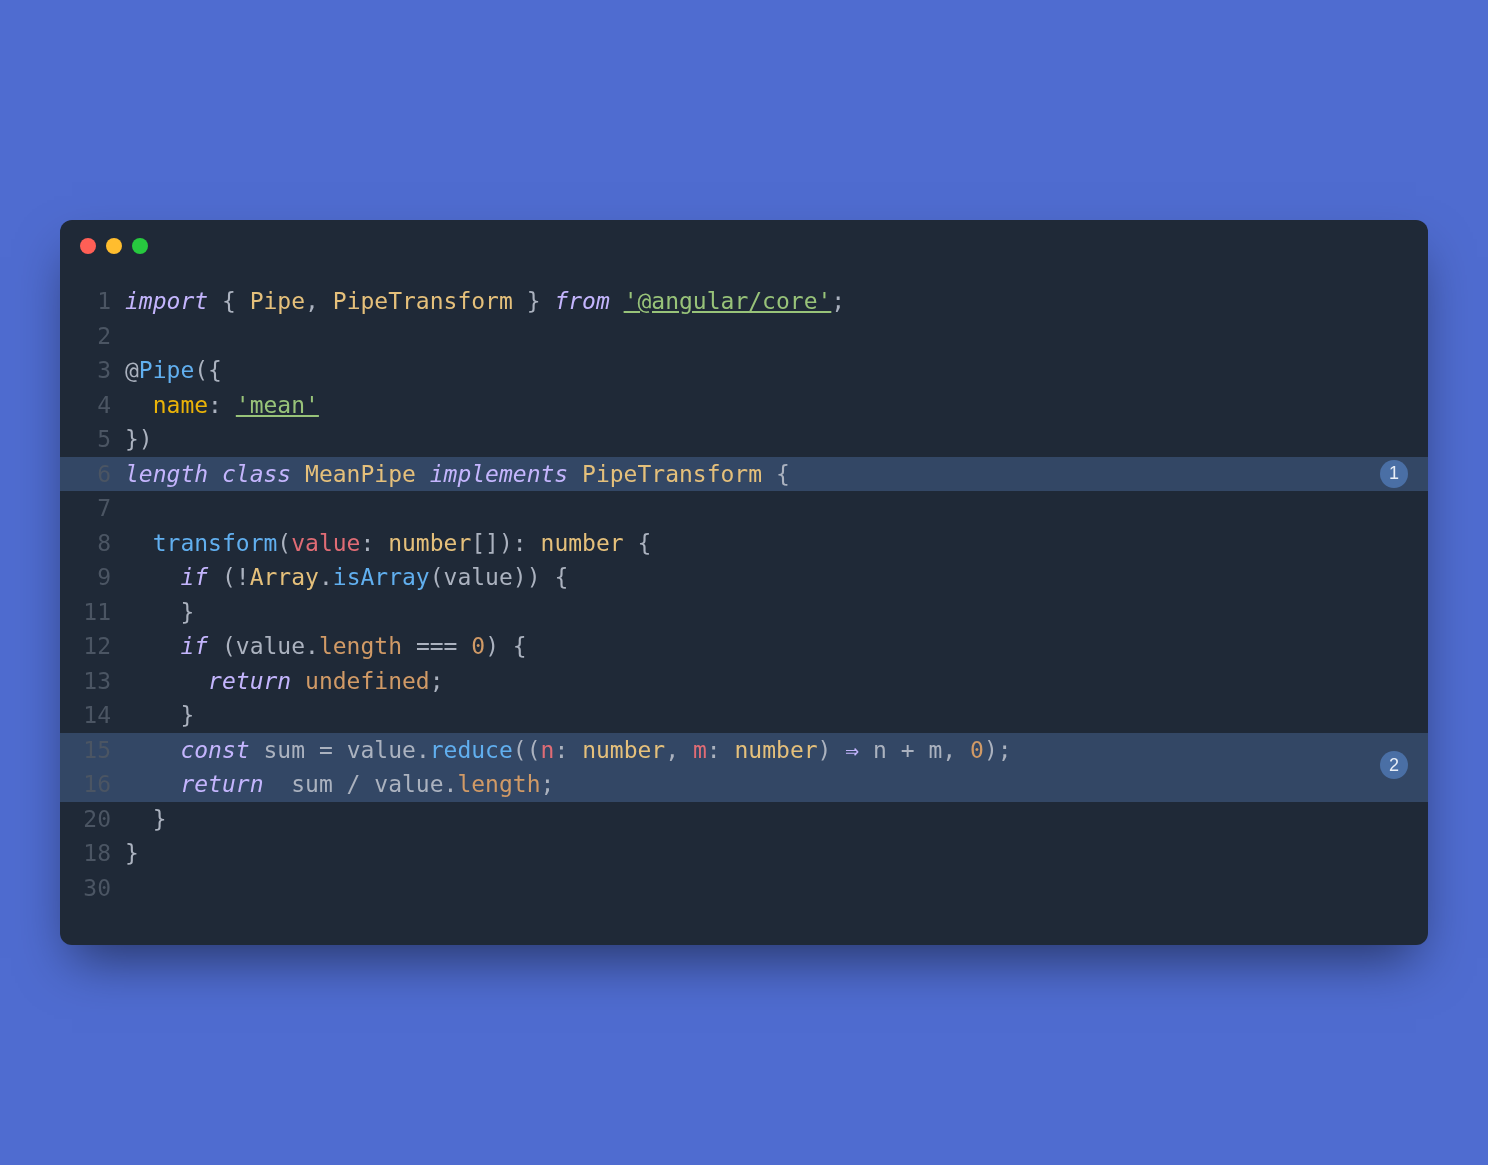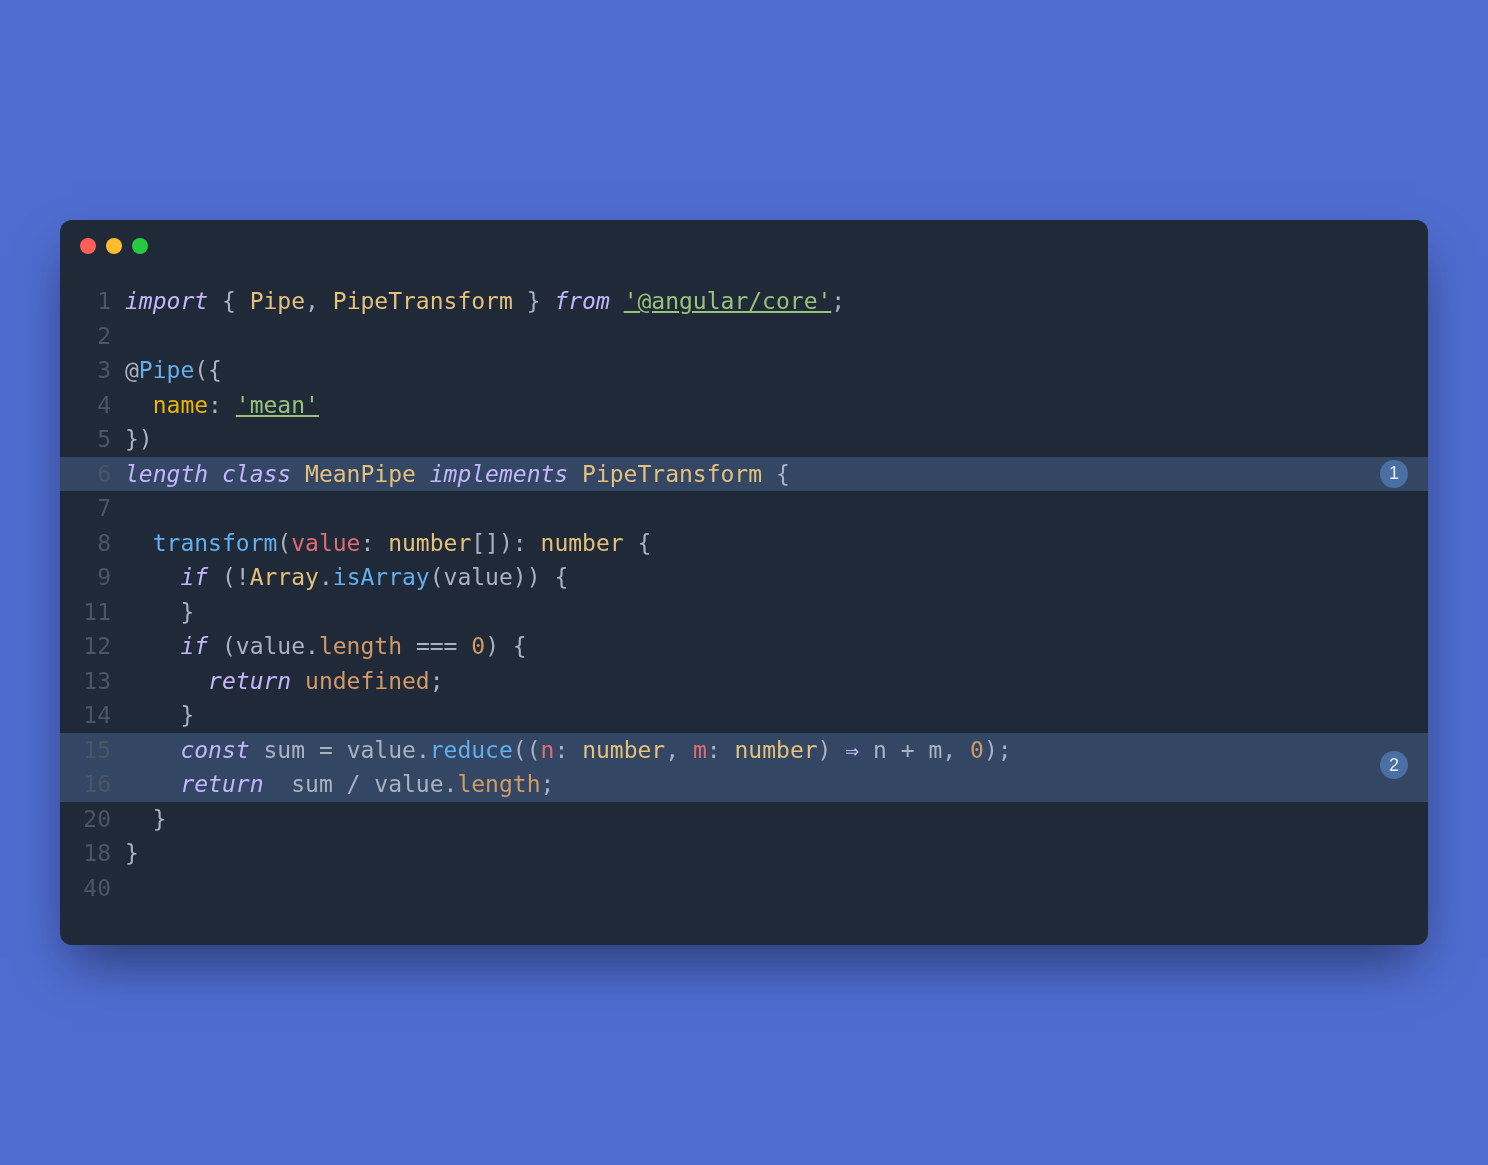--- a/index.html
+++ b/index.html
@@ -192,18 +192,18 @@
       <span class="line-content">  <span class="tk-punct">}</span></span>
     </div>
 
 
     <div class="line">
       <span class="line-number">18</span>
       <span class="line-content"><span class="tk-punct">}</span></span>
     </div>
 
     <div class="line">
-      <span class="line-number">40</span>
+      <span class="line-number">30</span>
       <span class="line-content"></span>
     </div>
 
   </div>
 </div>
 
 </body></html>

